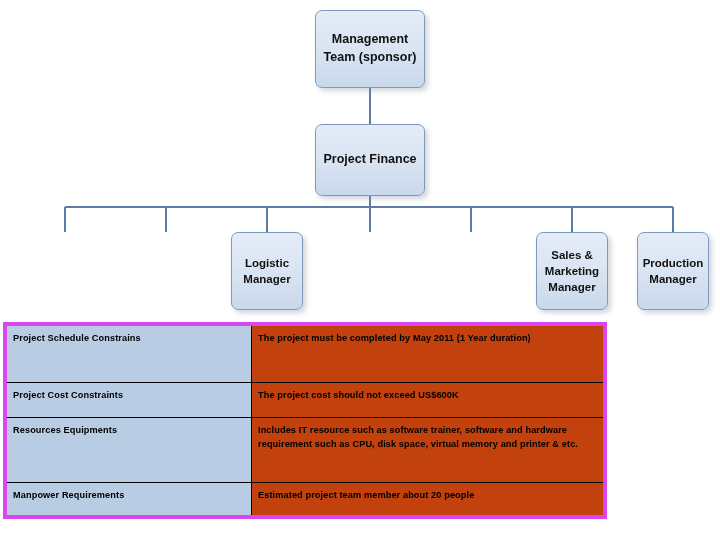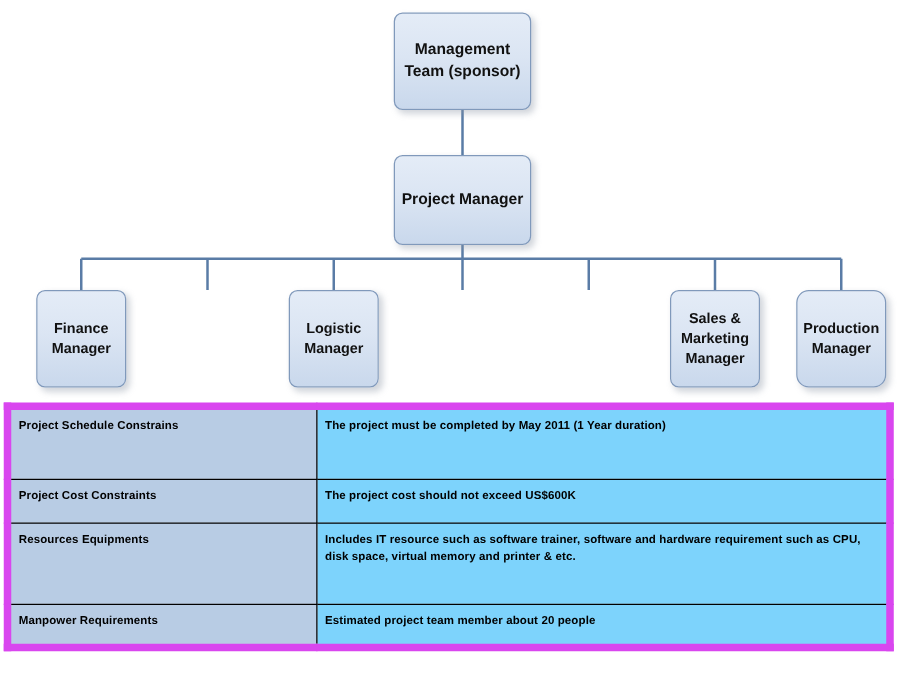--- a/index.html
+++ b/index.html
@@ -65,41 +65,41 @@
     width: 72px;
     height: 78px;
     font-size: 11.5px;
   }
 
   
   #constraints-table {
     position: absolute;
     left: 3px;
     top: 322px;
-    width: 712px;
+    width: 604px;
     border-collapse: collapse;
     table-layout: fixed;
-    border: 6px solid #d946ef;
+    border: 4px solid #d946ef;
   }
   #constraints-table td {
     border: 1px solid #000000;
     padding: 5px 6px 4px 6px;
     vertical-align: top;
     font-size: 9.2px;
     font-weight: bold;
     color: #000000;
     line-height: 1.55;
     letter-spacing: 0.1px;
   }
   #constraints-table td.label-cell {
     width: 232px;
     background: #b8cce4;
   }
   #constraints-table td.value-cell {
-    background: #7dd3fc;
+    background: #c2410c;
   }
   .row-h1 { height: 58px; }
   .row-h2 { height: 35px; }
   .row-h3 { height: 65px; }
   .row-h4 { height: 35px; }
 </style>
 </head>
 <body>
 
 <div id="org-chart">
@@ -119,39 +119,36 @@
     <line x1="455" y1="207" x2="455" y2="232" stroke="#5a7ca6" stroke-width="2"></line>
     <line x1="556" y1="207" x2="556" y2="232" stroke="#5a7ca6" stroke-width="2"></line>
     <line x1="657" y1="207" x2="657" y2="232" stroke="#5a7ca6" stroke-width="2"></line>
   </svg>
 
   <div class="node" id="node-management">
     <span class="lbl">Management Team (sponsor)</span>
   </div>
 
   <div class="node" id="node-pm">
-    <span class="lbl">Project Manager</span>
+    <span class="lbl">Project Finance</span>
   </div>
 
-  <div class="node node-lvl3" style="left:13px;">
-    <span class="lbl">Finance Manager</span>
-  </div>
 
 
   <div class="node node-lvl3" style="left:215px;">
     <span class="lbl">Logistic Manager</span>
   </div>
 
 
 
   <div class="node node-lvl3" style="left:520px;">
     <span class="lbl">Sales &amp; Marketing Manager</span>
   </div>
 
-  <div class="node node-lvl3" style="left:621px;border-radius:10px;">
+  <div class="node node-lvl3" style="left:621px;">
     <span class="lbl">Production Manager</span>
   </div>
 
 </div>
 
 <table id="constraints-table">
   <tbody>
     <tr class="row-h1">
       <td class="label-cell">Project Schedule Constrains</td>
       <td class="value-cell">The project must be completed by May 2011 (1 Year duration)</td>

